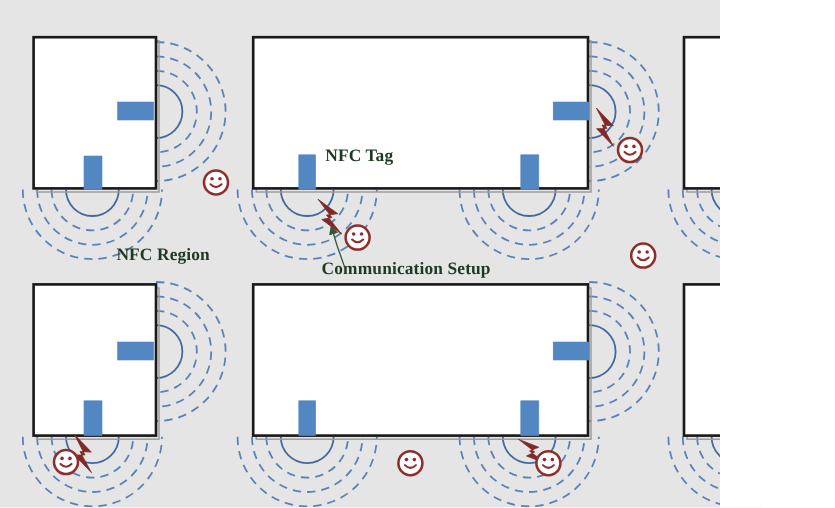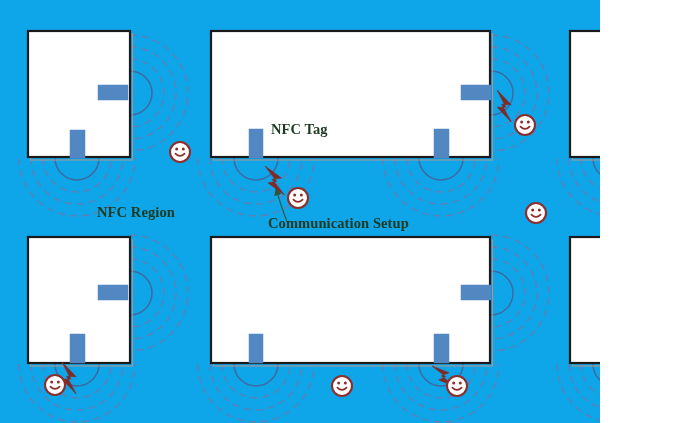--- a/index.html
+++ b/index.html
@@ -7,21 +7,21 @@
     padding: 0;
     background: #ffffff;
   }
   body {
     font-family: "Liberation Serif", serif;
   }
   #scene {
     position: relative;
     width: 600px;
     height: 423px;
-    background: #0ea5e9;
+    background: #e5e5e5;
     overflow: hidden;
   }
   svg#diagram {
     position: absolute;
     left: 0;
     top: 0;
     width: 696px;
     height: 423px;
     display: block;
   }

